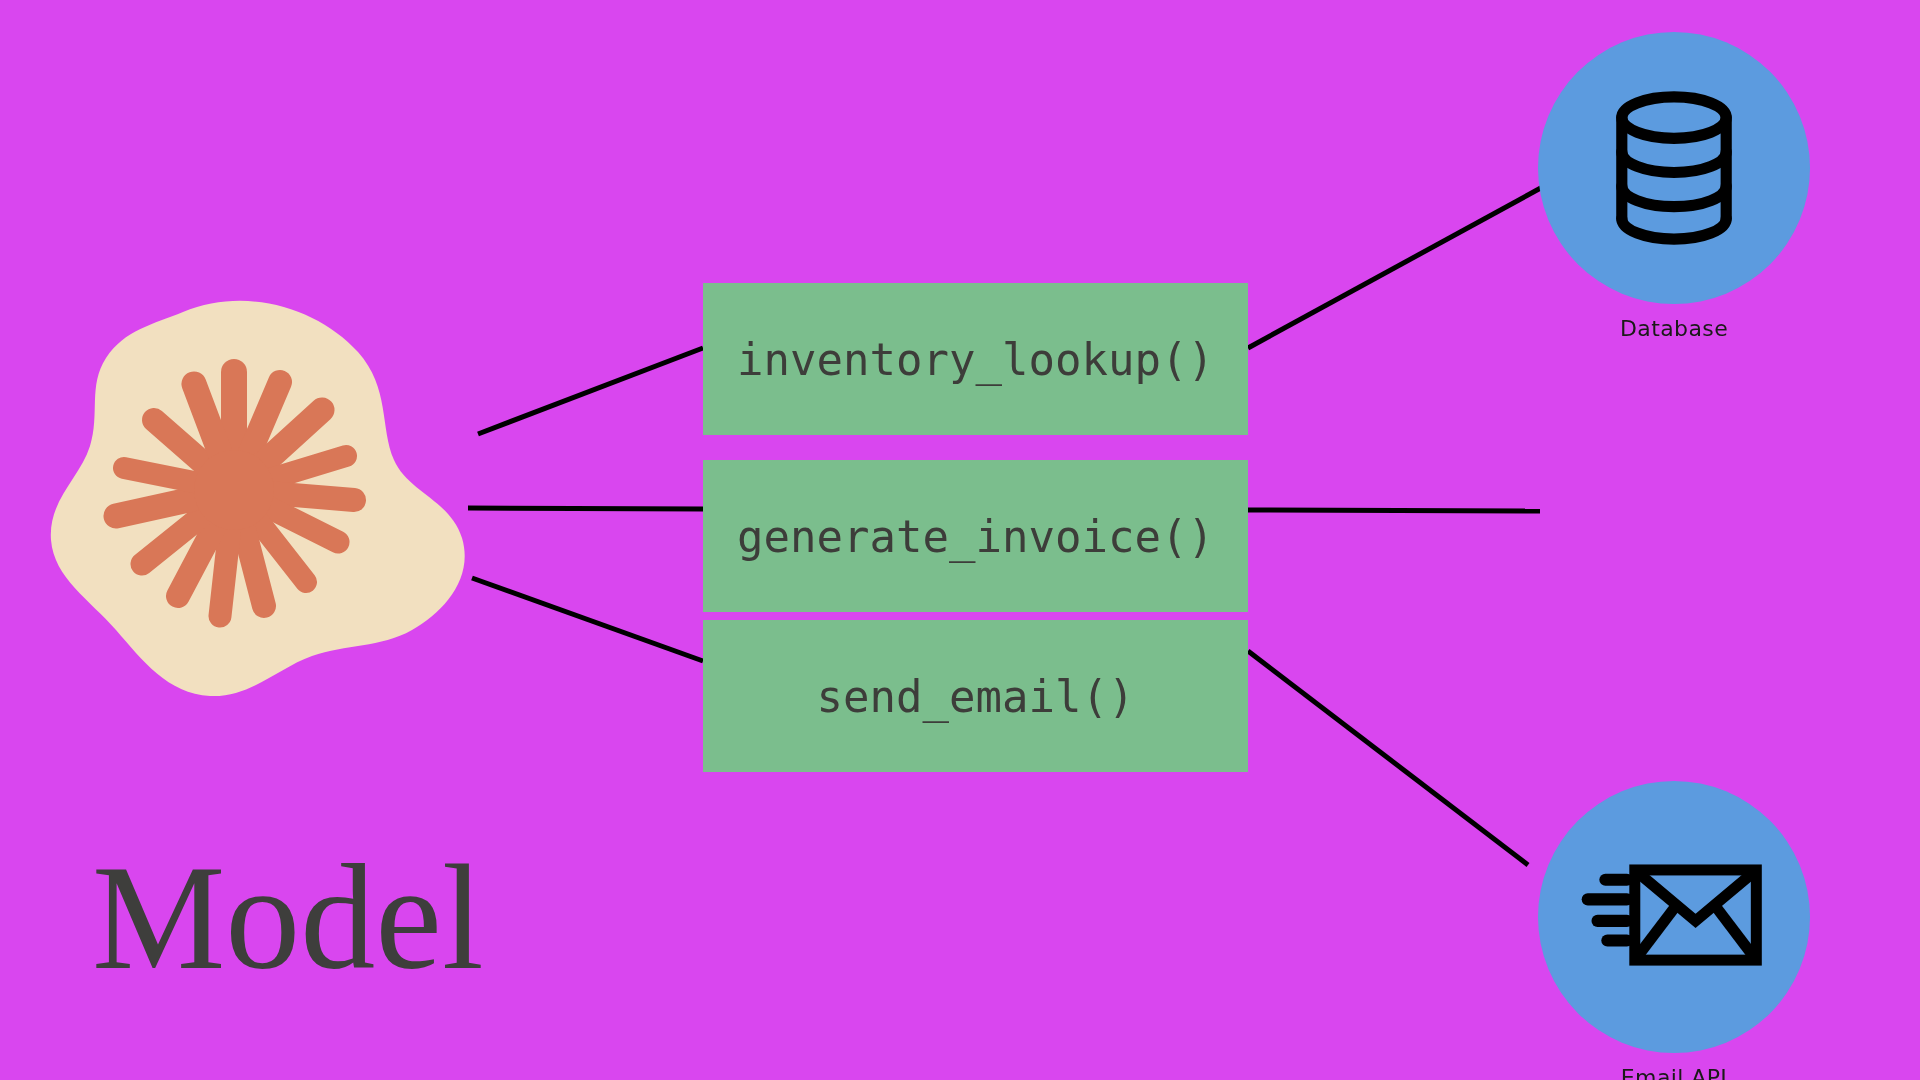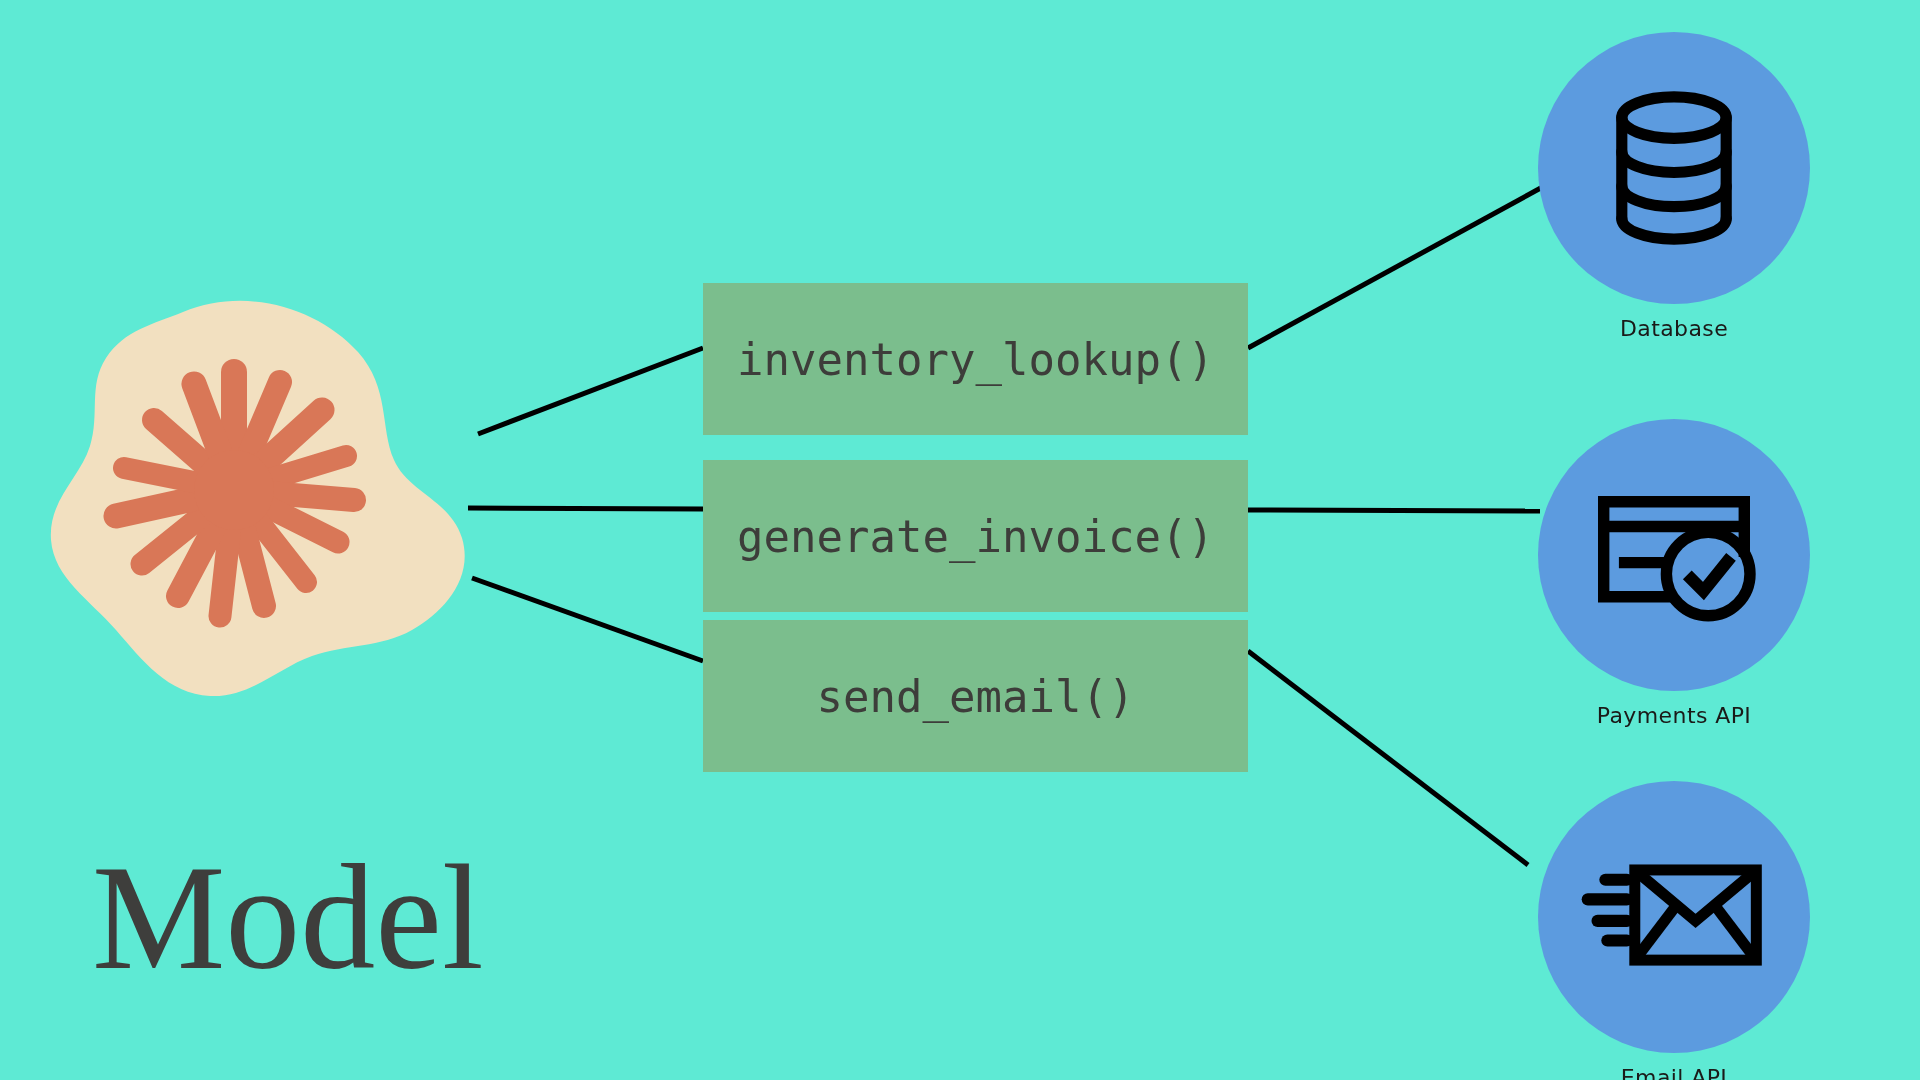--- a/index.html
+++ b/index.html
@@ -4,21 +4,21 @@
 <style>
   html, body {
     margin: 0;
     padding: 0;
     background: #FAF9F5;
   }
   #stage {
     position: relative;
     width: 1920px;
     height: 1080px;
-    background: #5eead4;
+    background: #d946ef;
     overflow: hidden;
     font-family: "DejaVu Sans", sans-serif;
   }
   #wires {
     position: absolute;
     left: 0; top: 0;
     width: 1920px;
     height: 1080px;
     pointer-events: none;
   }
@@ -163,35 +163,20 @@
           <path d="M79 22 L79 78"></path>
           <path d="M21 78 A29 11.5 0 0 0 79 78"></path>
           <path d="M21 41 A29 11.5 0 0 0 79 41"></path>
           <path d="M21 60 A29 11.5 0 0 0 79 60"></path>
         </g>
       </svg>
     </div>
     <div class="service-caption">Database</div>
   </div>
 
-  <div class="service-node" id="service-node-1">
-    <div class="service-circle">
-      <svg width="190" height="190" viewBox="0 0 100 100">
-        <g fill="none" stroke="#000000" stroke-width="6" stroke-linecap="square" stroke-linejoin="miter">
-          <path d="M13 22 L13 72 L47 72"></path>
-          <path d="M13 22 L87 22 L87 48"></path>
-          <path d="M13 35 L87 35"></path>
-          <path d="M24 54 L42 54"></path>
-          <circle cx="68" cy="60" r="22"></circle>
-          <path d="M57 60.5 L65.5 69 L80 51" stroke-width="6.5" stroke-linecap="butt" stroke-linejoin="miter"></path>
-        </g>
-      </svg>
-    </div>
-    <div class="service-caption">Payments API</div>
-  </div>
 
   <div class="service-node" id="service-node-2">
     <div class="service-circle">
       <svg width="196" height="196" viewBox="0 0 100 100">
         <g stroke="#000000" fill="none">
           <rect x="30" y="26" width="62" height="46" stroke-width="5.6"></rect>
           <path d="M30 26 L61 52 L92 26" stroke-width="5.6" stroke-linejoin="miter"></path>
           <path d="M30 72 L52 43" stroke-width="5.6"></path>
           <path d="M92 72 L70 43" stroke-width="5.6"></path>
           <g stroke-width="6.2" stroke-linecap="round">

